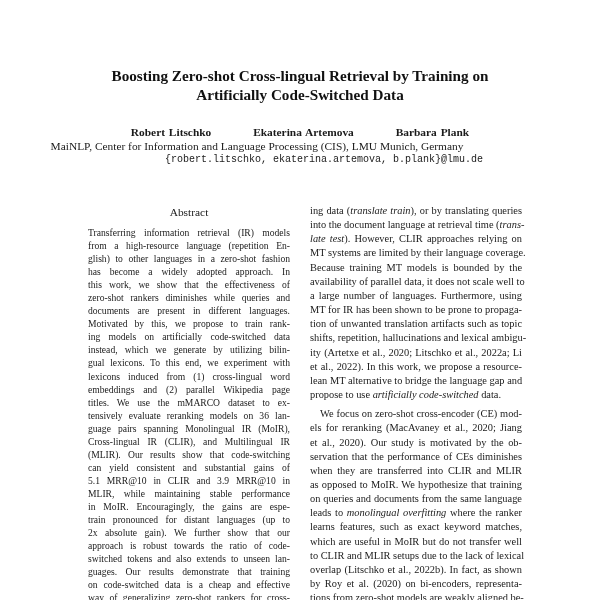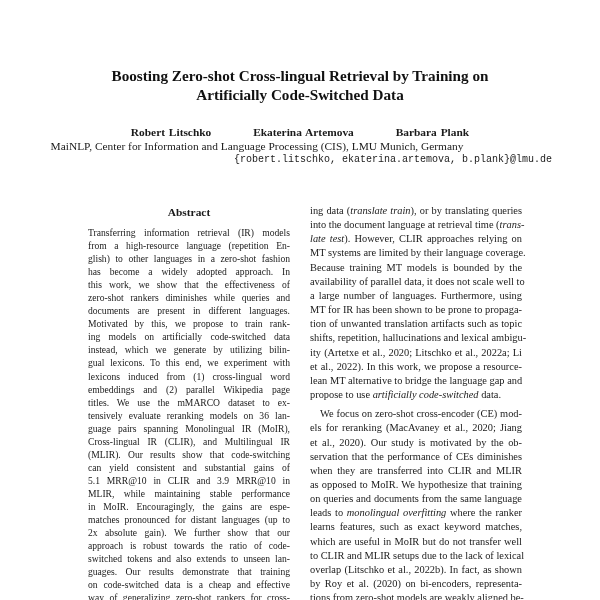--- a/index.html
+++ b/index.html
@@ -19,26 +19,26 @@
     text-align: center; font-weight: bold; font-size: 11.4px; line-height: 14px;
     word-spacing: 1px;
   }
   .authors span { margin: 0 19px; text-align: center; }
   .affil {
     position: absolute; left: 0; top: 139px; width: 514px;
     text-align: center; font-size: 11.4px; line-height: 14px;
   }
   .email {
     position: absolute; left: 0; top: 153px; width: 552px;
-    text-align: right; font-family: "Liberation Mono", "DejaVu Sans Mono", monospace;
-    font-size: 10px; line-height: 14px;
+    text-align: center; font-family: "Liberation Mono", "DejaVu Sans Mono", monospace;
+    font-size: 10px; line-height: 14px; padding-left: 48px;
   }
   .abstract-head {
     position: absolute; left: 88px; top: 205px; width: 202px;
-    text-align: center; font-weight: bold; font-size: 11.4px; line-height: 14px;
+    text-align: center; font-weight: normal; font-size: 11.4px; line-height: 14px;
   }
   .col {
     position: absolute; font-size: 9.6px; line-height: 13.05px;
     text-align: justify; hyphens: manual;
   }
   .col .ln { display: block; white-space: nowrap; text-align-last: justify; }
   .col .ln.last { text-align-last: left; }
   .abstract-body { left: 88px; top: 226px; width: 202px; }
   .right-col { left: 310px; top: 204px; width: 212px; font-size: 10.4px; line-height: 14.15px; }
   .right-col .indent { text-indent: 10px; }
@@ -78,21 +78,21 @@
     <span class="ln">embeddings and (2) parallel Wikipedia page</span>
     <span class="ln">titles. We use the mMARCO dataset to ex-</span>
     <span class="ln">tensively evaluate reranking models on 36 lan-</span>
     <span class="ln">guage pairs spanning Monolingual IR (MoIR),</span>
     <span class="ln">Cross-lingual IR (CLIR), and Multilingual IR</span>
     <span class="ln">(MLIR). Our results show that code-switching</span>
     <span class="ln">can yield consistent and substantial gains of</span>
     <span class="ln">5.1 MRR@10 in CLIR and 3.9 MRR@10 in</span>
     <span class="ln">MLIR, while maintaining stable performance</span>
     <span class="ln">in MoIR. Encouragingly, the gains are espe-</span>
-    <span class="ln">matches pronounced for distant languages (up to</span>
+    <span class="ln">train pronounced for distant languages (up to</span>
     <span class="ln">2x absolute gain). We further show that our</span>
     <span class="ln">approach is robust towards the ratio of code-</span>
     <span class="ln">switched tokens and also extends to unseen lan-</span>
     <span class="ln">guages. Our results demonstrate that training</span>
     <span class="ln">on code-switched data is a cheap and effective</span>
     <span class="ln">way of generalizing zero-shot rankers for cross-</span>
   </div>
 
 <div class="col right-col" id="right-col">
     <span class="ln">ing data (<i>translate train</i>), or by translating queries</span>

